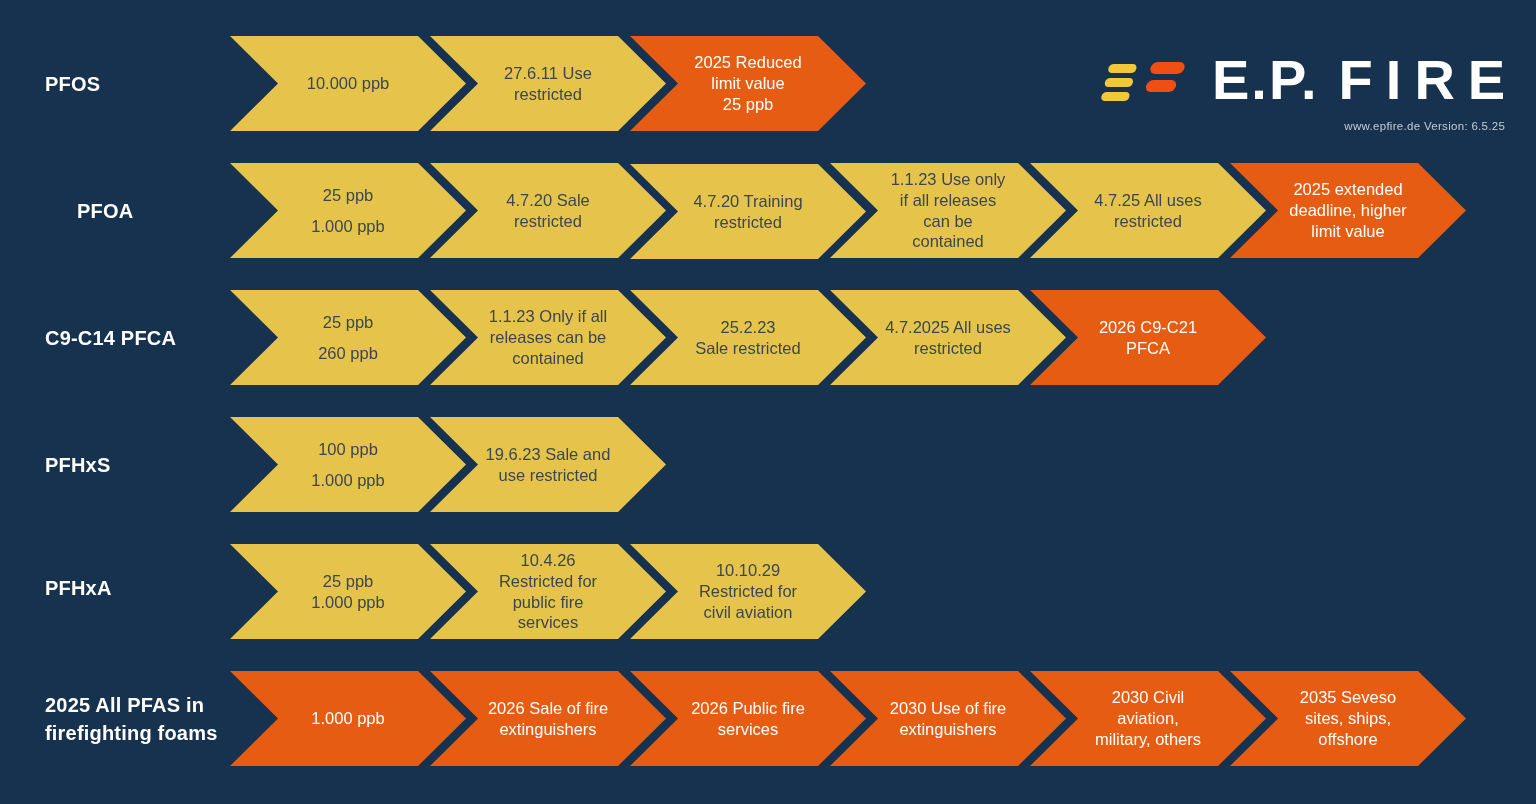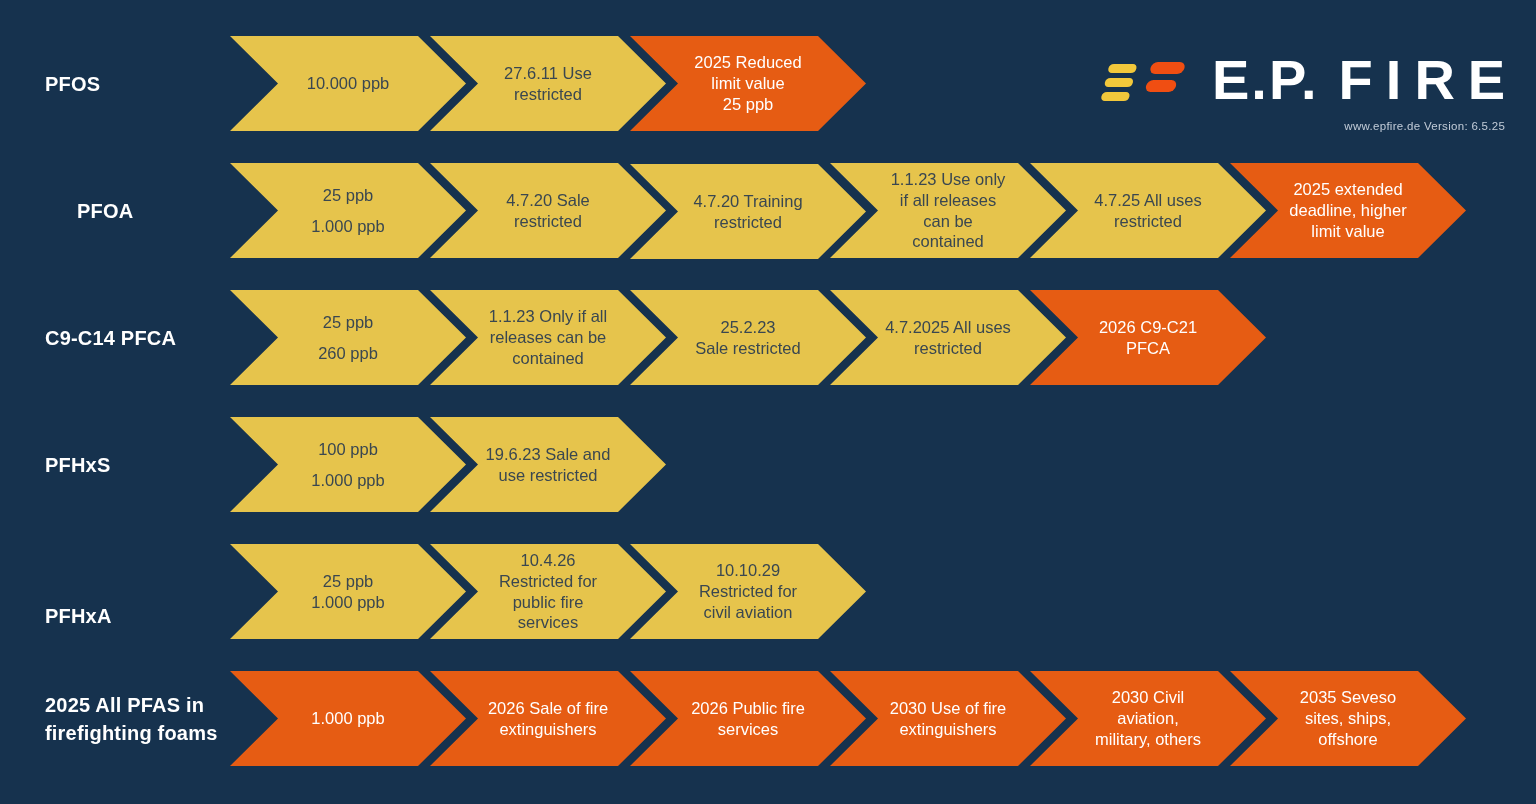--- a/index.html
+++ b/index.html
@@ -156,21 +156,21 @@
           <span>100 ppb</span>
           <span>1.000 ppb</span>
         </div>
       </div>
       <div class="chevron yellow" style="left: 430px; top: 417px;">
         <div class="txt">
           <span>19.6.23 Sale and</span>
           <span>use restricted</span>
         </div>
       </div>
-      <div class="row-label" style="top: 616px;">PFHxA</div>
+      <div class="row-label" style="top: 588px;">PFHxA</div>
       <div class="chevron yellow" style="left: 230px; top: 544px;">
         <div class="txt">
           <span>25 ppb</span>
           <span>1.000 ppb</span>
         </div>
       </div>
       <div class="chevron yellow" style="left: 430px; top: 544px;">
         <div class="txt">
           <span>10.4.26</span>
           <span>Restricted for</span>

